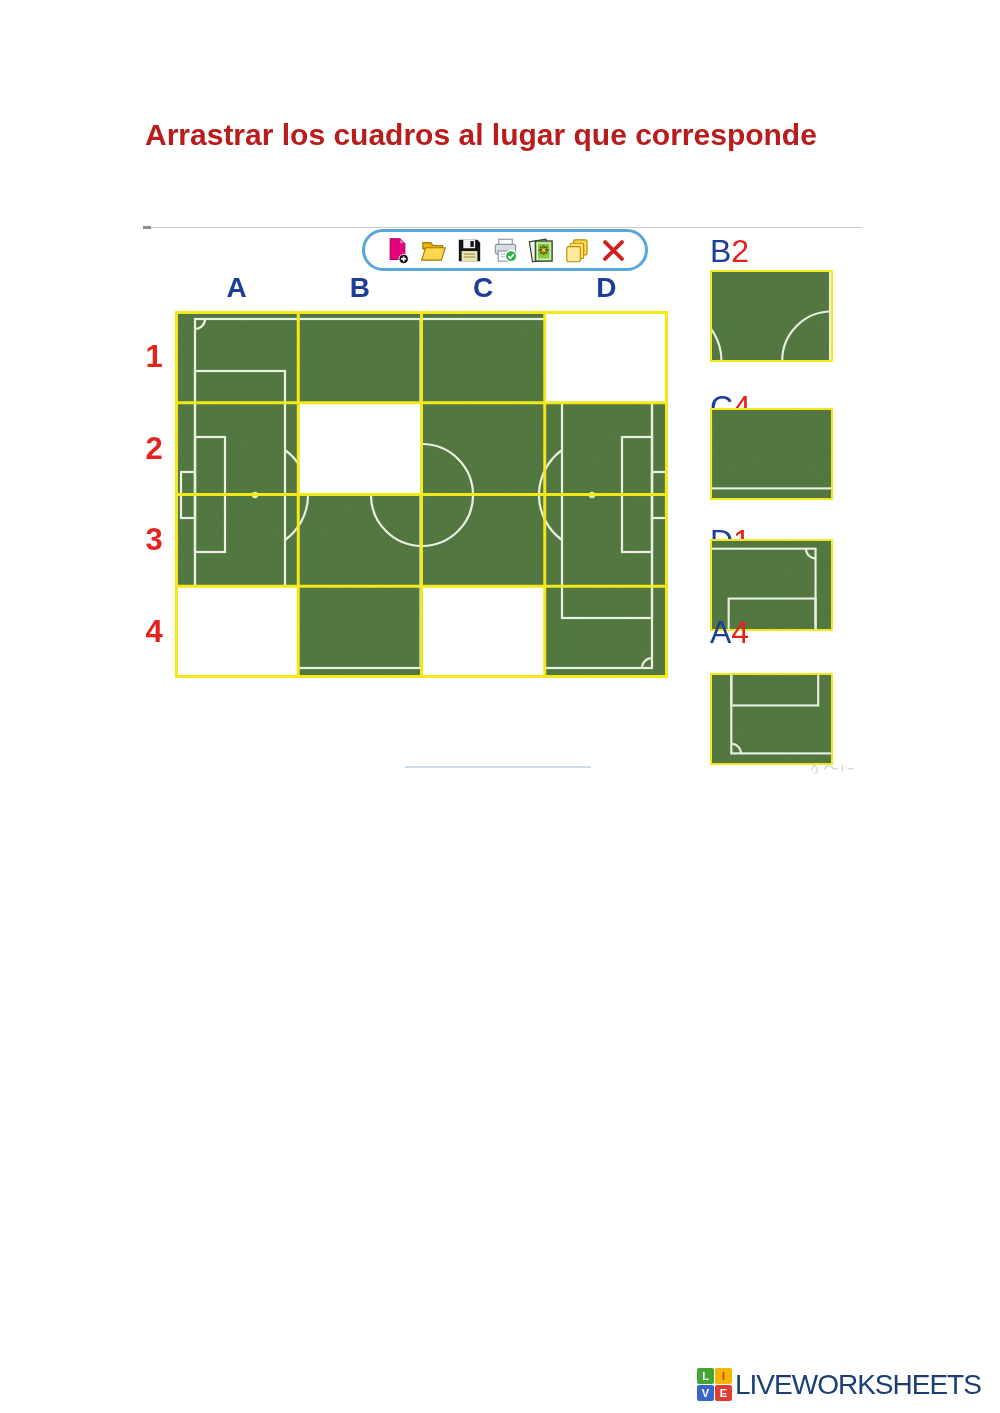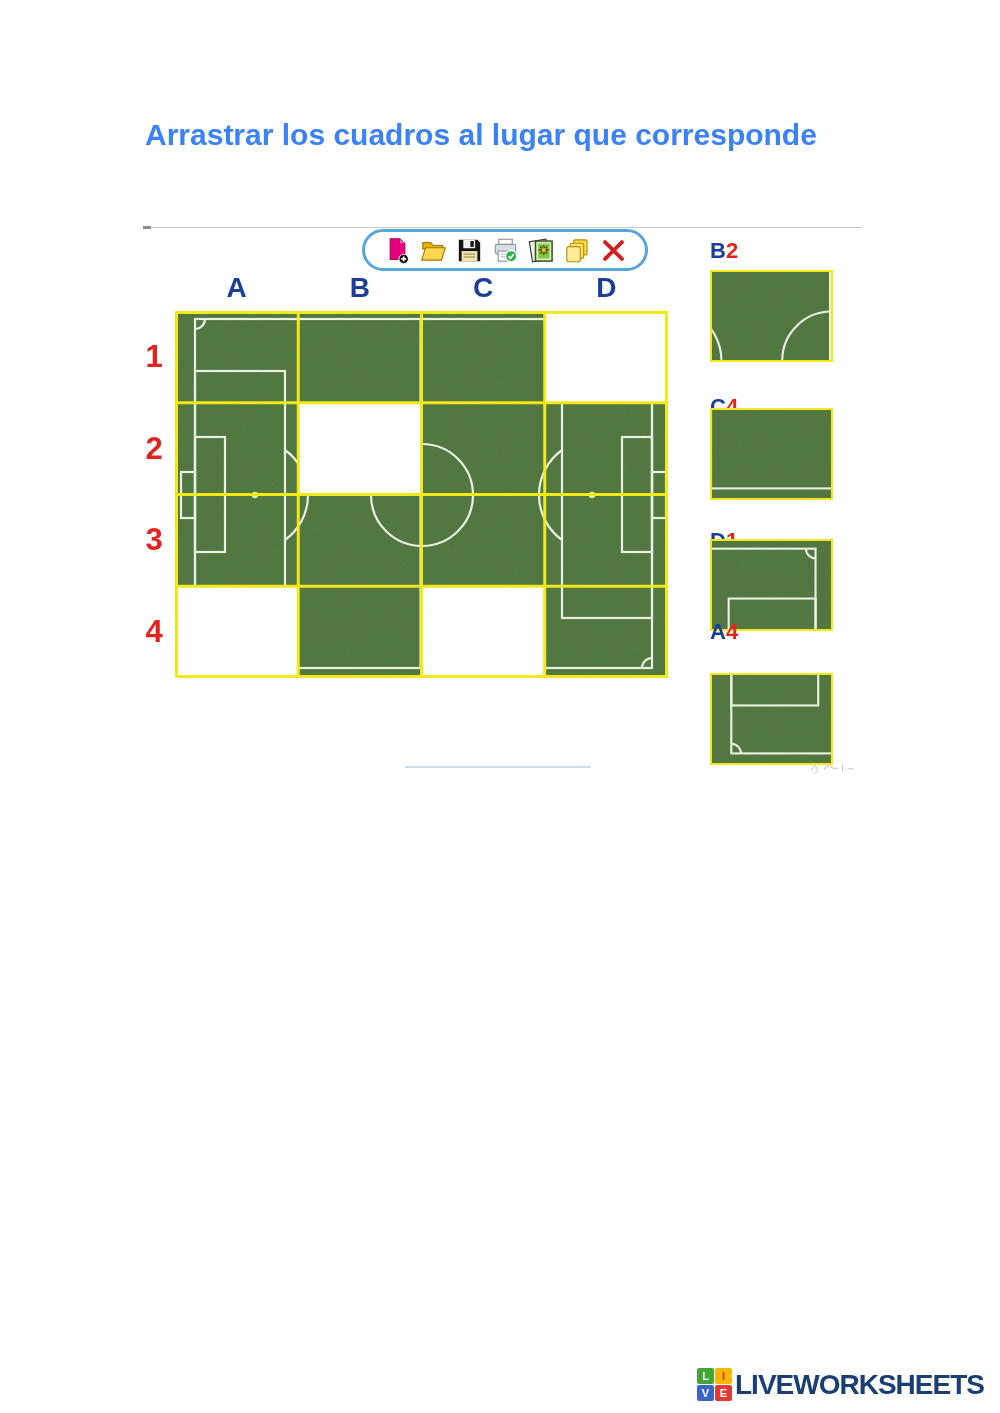--- a/index.html
+++ b/index.html
@@ -7,58 +7,58 @@
     --col-label:#1c3d99; --row-label:#e3231e;
     --piece-letter:#1c3d99; --piece-number:#e3231e;
     --toolbar-border:#58a7dc; --brand-navy:#1b3e75;
     --logo-green:#43a536; --logo-yellow:#f2b705; --logo-blue:#3a66c8; --logo-red:#e23c32;
   }
   *{margin:0;padding:0;box-sizing:border-box;}
   html,body{background:#ffffff;}
   body{font-family:"Liberation Sans",sans-serif;}
   .canvas{position:relative;width:1000px;height:1413px;background:#ffffff;overflow:hidden;}
 
-  .title{position:absolute;left:145px;top:118px;font-size:30px;font-weight:bold;color:#3b82f6;letter-spacing:0px;}
+  .title{position:absolute;left:145px;top:118px;font-size:30px;font-weight:bold;color:#b91c1c;letter-spacing:0px;}
 
   .sheet-top-line{position:absolute;left:145px;top:227px;width:717px;height:1px;background:#cbcbcb;}
   .sheet-top-tick{position:absolute;left:143px;top:226px;width:8px;height:3px;background:#8f8f8f;}
 
   .toolbar{position:absolute;left:362px;top:229px;width:286px;height:42px;background:#ffffff;
     border:3px solid var(--toolbar-border);border-radius:22px;display:flex;align-items:center;
     justify-content:center;gap:9px;}
   .tool-icon{width:27px;height:27px;display:block;cursor:pointer;}
 
   .col-headers{position:absolute;left:175px;top:272px;width:493px;display:flex;}
   .col-headers span{flex:1;text-align:center;font-size:28px;font-weight:bold;color:var(--col-label);}
 
   .row-labels{position:absolute;left:136px;top:311px;width:36px;height:367px;display:flex;flex-direction:column;}
   .row-labels span{flex:1;display:flex;align-items:center;justify-content:center;font-size:31px;font-weight:bold;color:var(--row-label);}
 
   .board{position:absolute;left:175px;top:311px;width:493px;height:367px;}
   .board svg{display:block;width:100%;height:100%;}
 
   .pieces{position:absolute;left:710px;top:0;width:125px;}
-  .piece-label{position:absolute;left:0;height:34px;font-size:22px;font-weight:bold;line-height:34px;}
+  .piece-label{position:absolute;left:0;height:34px;font-size:32px;font-weight:normal;line-height:34px;}
   .piece-label .pl{color:var(--piece-letter);}
   .piece-label .pn{color:var(--piece-number);}
   .piece{position:absolute;left:0;width:123px;height:92px;border:2px solid var(--grid-line);cursor:grab;}
   .piece svg{display:block;width:100%;height:100%;}
 
   .signature{position:absolute;left:808px;top:757px;opacity:.8;}
 
   .bottom-faint-line{position:absolute;left:405px;top:766px;width:186px;height:2px;background:#cfdde8;}
 
   .footer{position:absolute;left:697px;top:1368px;display:flex;align-items:center;gap:3px;}
   .logo-grid{display:grid;grid-template-columns:17px 17px;grid-template-rows:16px 16px;gap:1px;}
   .logo-sq{display:flex;align-items:center;justify-content:center;font-size:11px;font-weight:bold;color:#ffffff;border-radius:2px;}
   .logo-sq.l{background:var(--logo-green);}
   .logo-sq.i{background:var(--logo-yellow);color:#d8352b;}
   .logo-sq.v{background:var(--logo-blue);}
   .logo-sq.e{background:var(--logo-red);}
-  .brand-text{font-size:28px;font-weight:bold;color:var(--brand-navy);letter-spacing:-1px;}
+  .brand-text{font-size:28px;font-weight:normal;color:var(--brand-navy);letter-spacing:-1px;}
 </style>
 </head>
 <body>
 
 <svg width="0" height="0" style="position:absolute" aria-hidden="true">
   <defs>
     <filter id="grass-dark" x="0%" y="0%" width="100%" height="100%">
       <feTurbulence type="fractalNoise" baseFrequency="0.8" numOctaves="3" seed="7" stitchTiles="stitch"></feTurbulence>
       <feColorMatrix type="matrix" values="0 0 0 0 0  0 0 0 0 0  0 0 0 0 0  0.9 0.9 0.9 0 0"></feColorMatrix>
     </filter>

